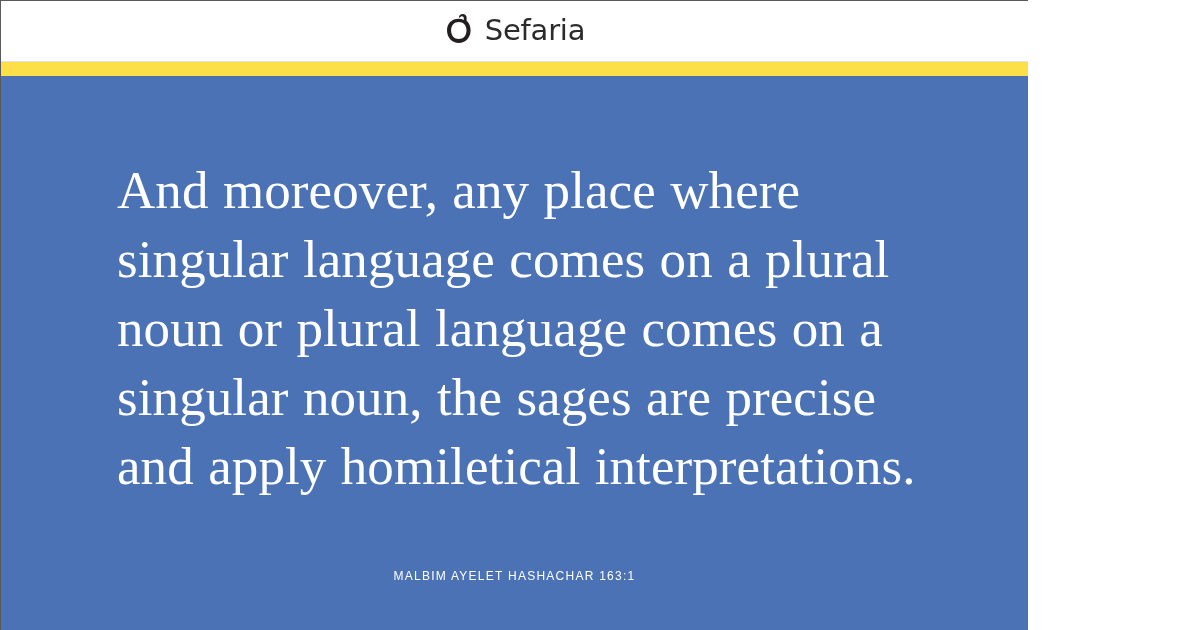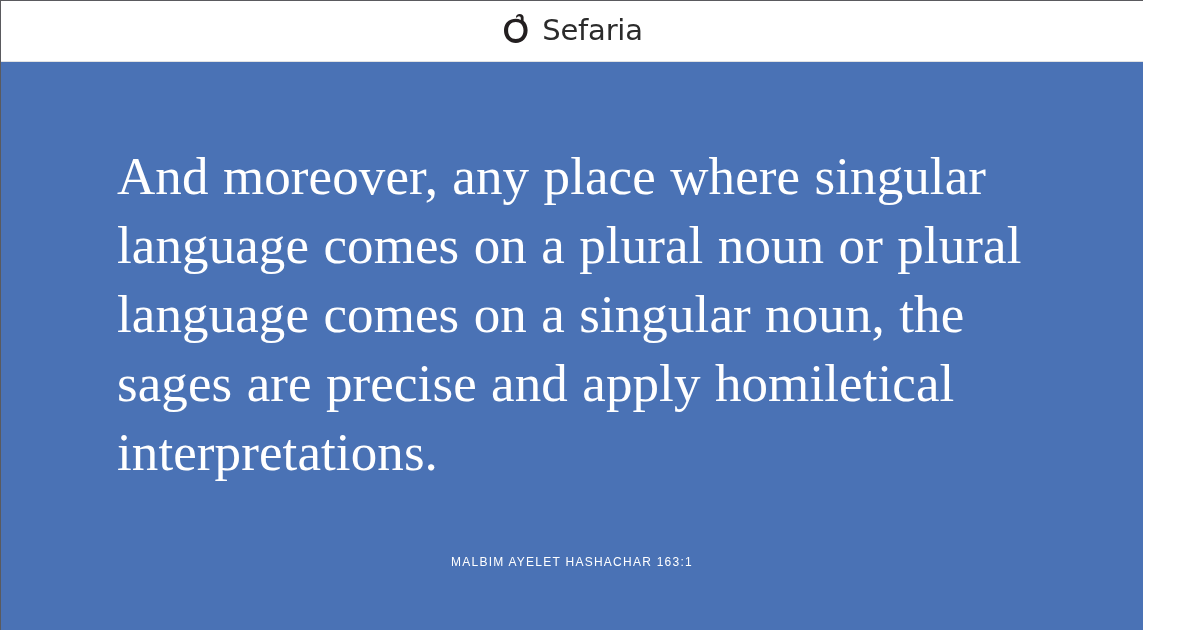--- a/index.html
+++ b/index.html
@@ -9,21 +9,21 @@
   body {
     width: 1200px;
     height: 630px;
     overflow: hidden;
     font-family: "Liberation Sans", sans-serif;
     background: #ffffff;
   }
 
   #sefaria-card {
     position: relative;
-    width: 1143px;
+    width: 1028px;
     height: 630px;
     box-sizing: border-box;
     border-top: 1px solid #5a5a5e;
     border-left: 1px solid #5a5a5e;
     background: #fde047;
     overflow: hidden;
     display: flex;
     flex-direction: column;
   }
 
@@ -62,20 +62,21 @@
     letter-spacing: -0.2px;
     line-height: 1;
     white-space: nowrap;
   }
 
   
   .card-body {
     flex: 1 1 auto;
     position: relative;
     background: #4a72b5;
+    margin-top: 14px;
   }
 
   .quote-block {
     position: absolute;
     left: 116px;
     right: 104px;
     top: 80px;
   }
 
   .quote-text {

